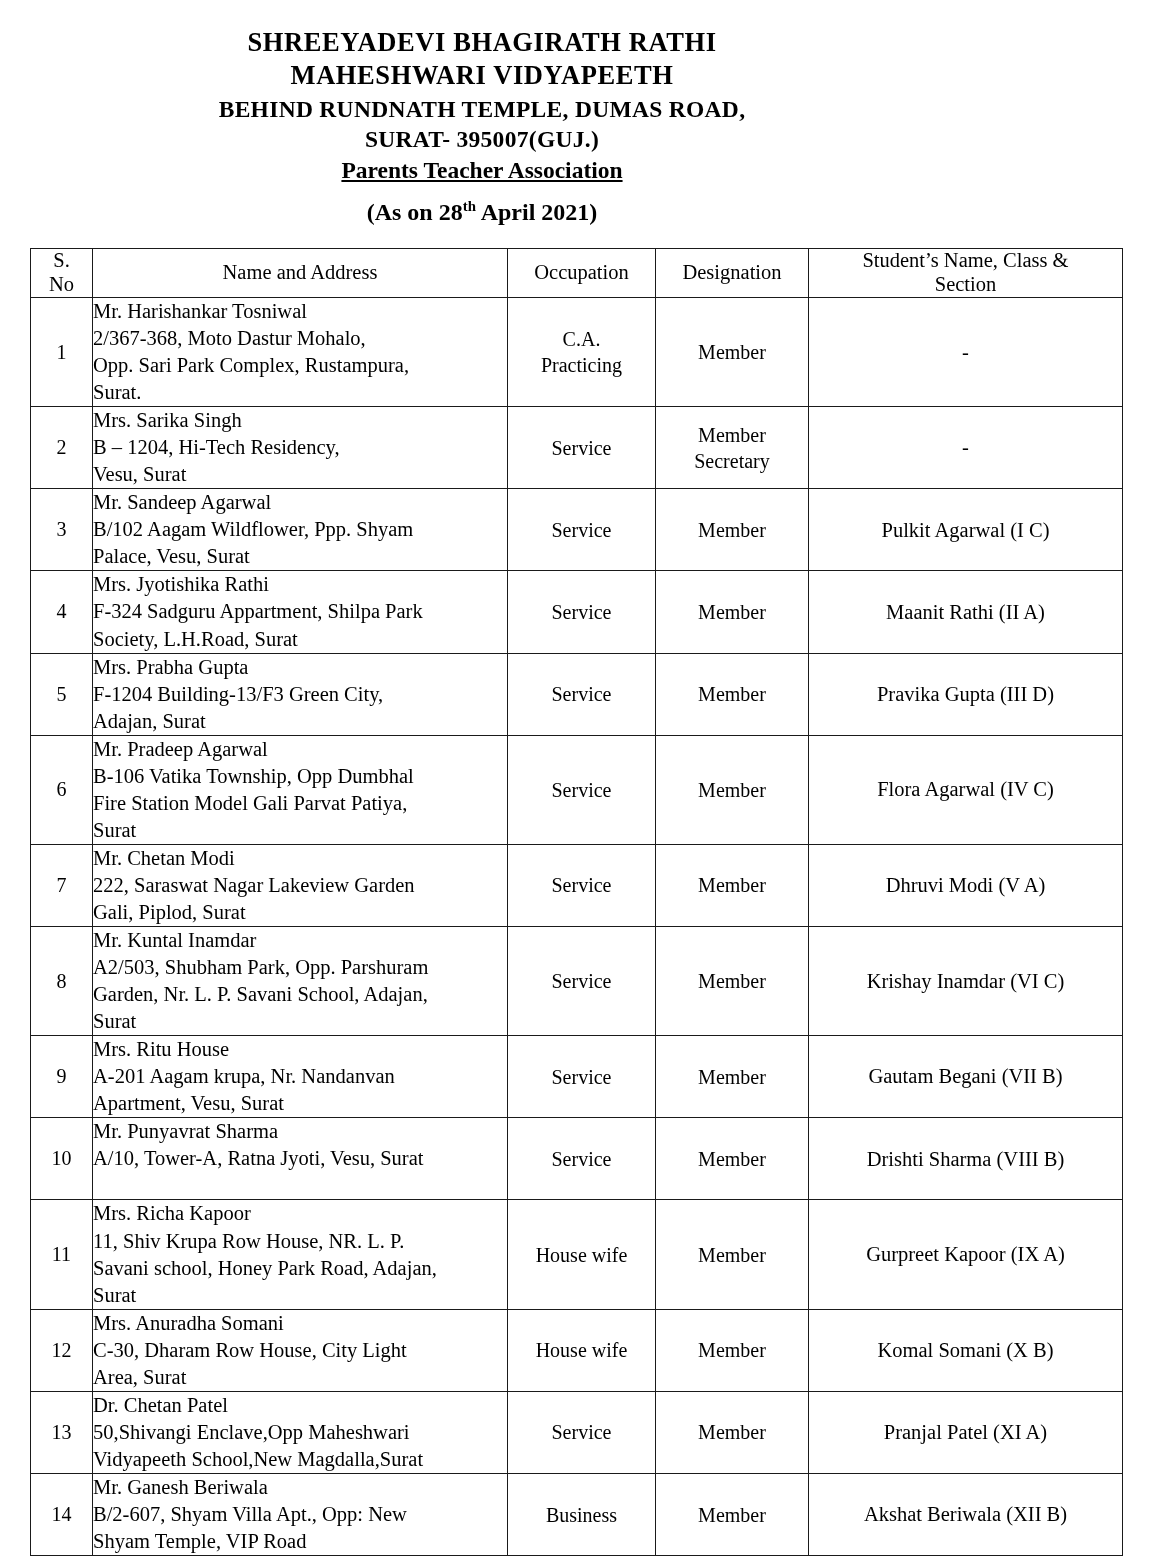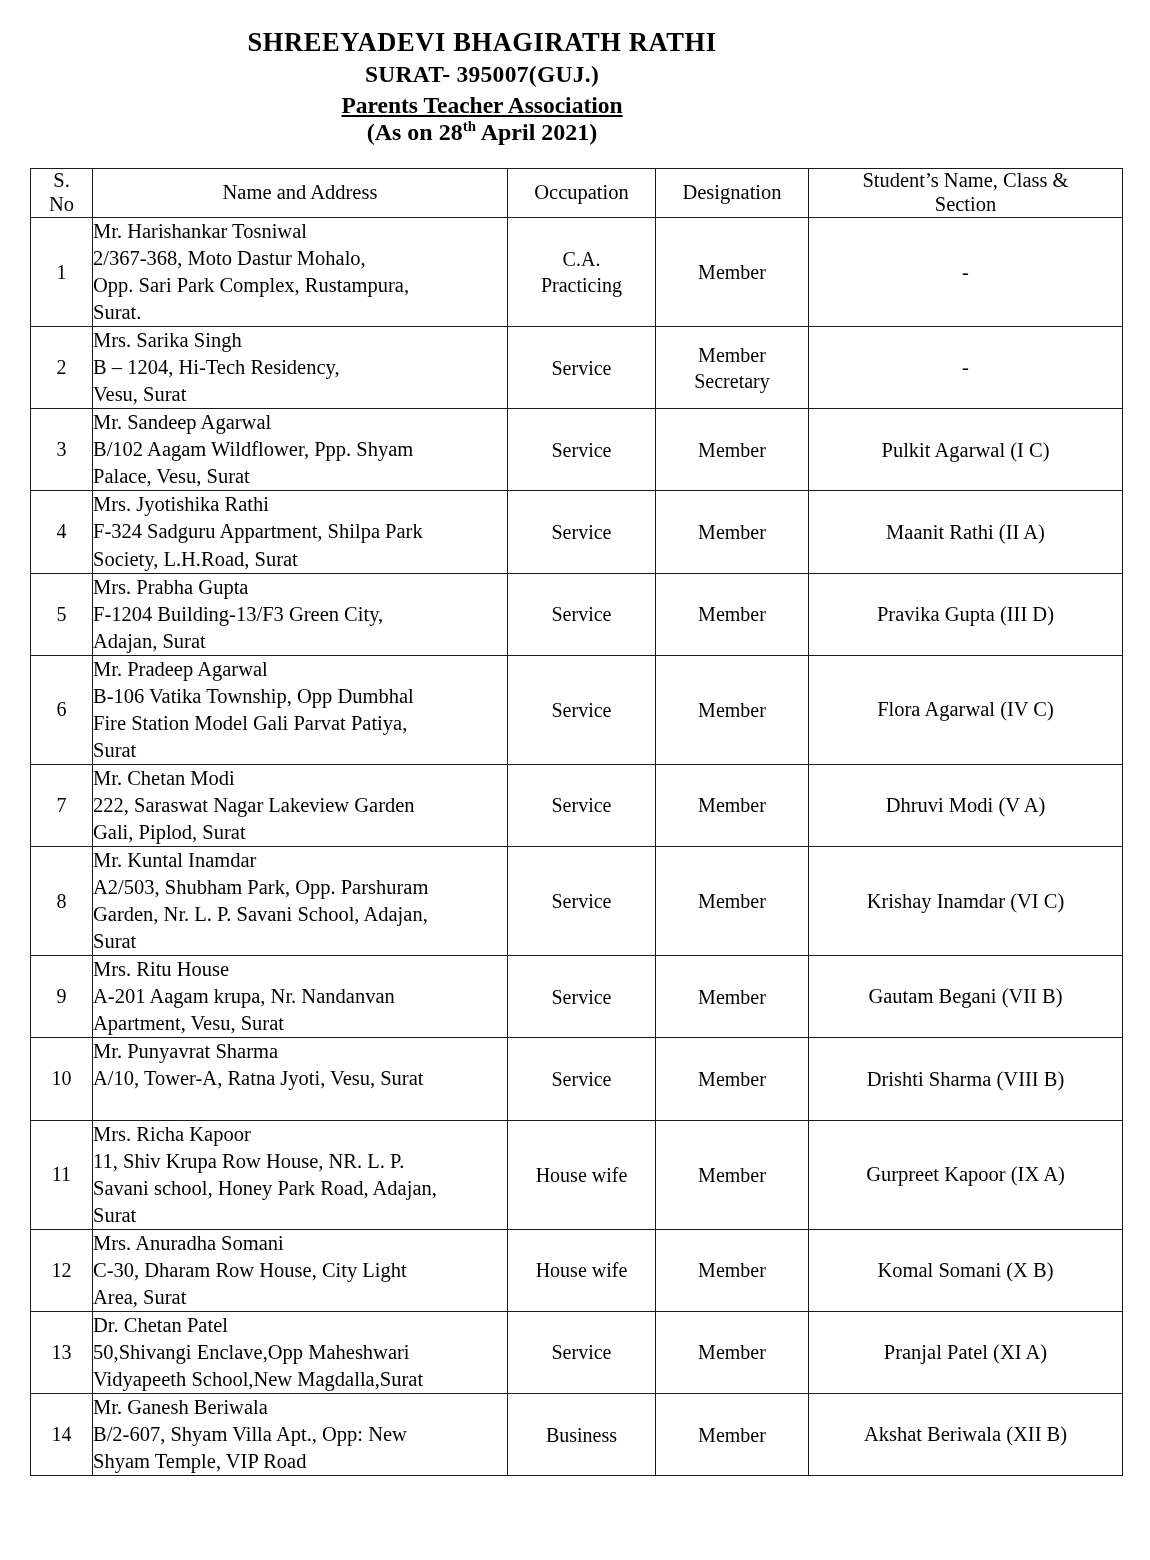--- a/index.html
+++ b/index.html
@@ -51,21 +51,21 @@
     font-size: 23.5px;
     font-weight: bold;
     text-decoration: underline;
     text-underline-offset: 2px;
     margin-top: 2px;
     display: inline-block;
   }
   .hdr-asof {
     font-size: 24px;
     font-weight: bold;
-    margin-top: 0;
+    margin-top: 15px;
   }
   .hdr-asof sup {
     font-size: 0.62em;
     vertical-align: super;
     line-height: 0;
   }
 
   
   .table-wrap {
     margin-top: 22px;
@@ -130,20 +130,22 @@
 
   .addr-line { white-space: pre; }
 </style>
 </head>
 <body>
 
 <div class="page">
 
   <div class="doc-header">
     <div class="hdr-line hdr-l1">SHREEYADEVI BHAGIRATH RATHI</div>
+    <div class="hdr-line hdr-l2">MAHESHWARI VIDYAPEETH</div>
+    <div class="hdr-line hdr-l3">BEHIND RUNDNATH TEMPLE, DUMAS ROAD,</div>
     <div class="hdr-line hdr-l4">SURAT- 395007(GUJ.)</div>
     <div>
       <span class="hdr-pta">Parents Teacher Association</span>
     </div>
     <div class="hdr-asof"><span>(As on 28</span><sup>th</sup><span> April 2021)</span></div>
   </div>
 
   <div class="table-wrap">
     <table class="pta">
       <colgroup>

